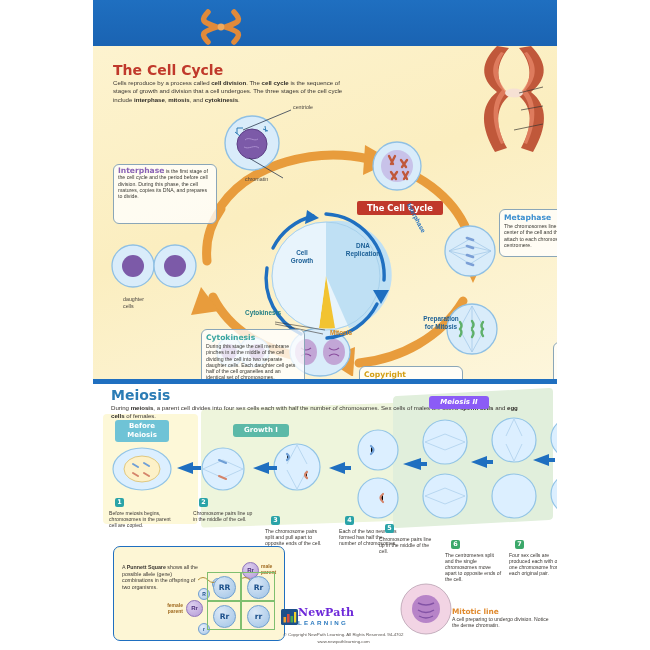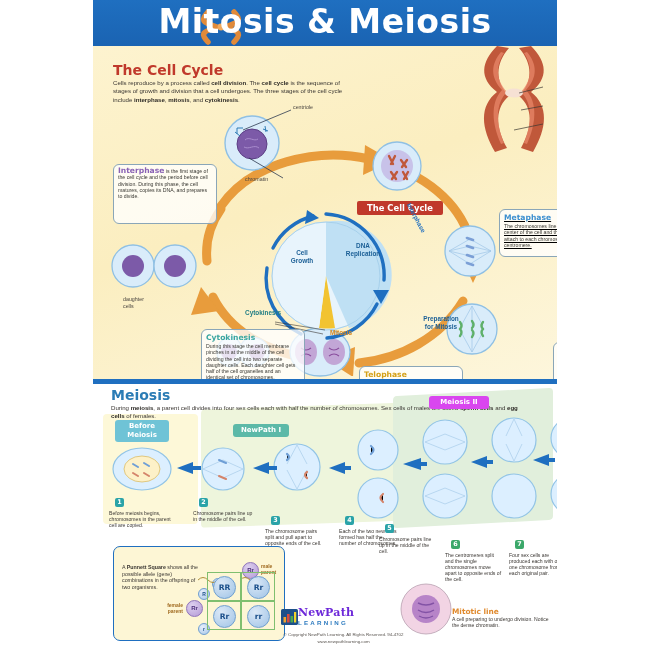--- a/index.html
+++ b/index.html
@@ -53,21 +53,21 @@
      text-align:center;line-height:14px;font-family:"DejaVu Sans",sans-serif;}
   .pie-lbl{position:absolute;font-size:6.4px;font-weight:bold;color:#1b5f96;text-align:center;line-height:8px;}
   .pie-lbl.o{color:#d98a1f;}
   .pie-lbl.t{color:#1f7d84;}
 
   
   .m-tag{position:absolute;border-radius:3px;color:#fff;font-size:7px;font-weight:bold;
      text-align:center;font-family:"DejaVu Sans",sans-serif;line-height:9px;padding:2px 0;}
   .m-tag.a{background:#6fc3d6;}
   .m-tag.b{background:#5cb9a8;}
-  .m-tag.c{background:#d946ef;}
+  .m-tag.c{background:#8b5cf6;font-style:italic;}
 
   .stepnum{position:absolute;width:9px;height:9px;border-radius:2px;background:#2aa3a8;
      color:#fff;font-size:6.4px;font-weight:bold;text-align:center;line-height:9px;
      font-family:"DejaVu Sans",sans-serif;}
   .stepnum.g{background:#3ba86a;}
   .steptx{position:absolute;font-size:5.1px;line-height:6px;color:#3a3632;}
 
   
   .punnett{position:absolute;left:113px;top:546px;width:172px;height:95px;
      background:#fdf6d5;border:1.4px solid #1f6fc0;border-radius:7px;box-sizing:border-box;}
@@ -111,21 +111,20 @@
   <div class="side-r"></div>
 
   <div class="banner">
     <svg class="banner-chr" viewBox="0 0 46 40">
       <g stroke="#e08a3a" stroke-width="5.5" fill="none" stroke-linecap="round">
         <path d="M10 5 C3 13 3 15 19 20 C3 25 3 27 10 35"></path>
         <path d="M36 5 C43 13 43 15 27 20 C43 25 43 27 36 35"></path>
       </g>
       <circle cx="23" cy="20" r="3.4" fill="#f0a95c"></circle>
     </svg>
-    <div class="banner-title">Mitosis &amp; Meiosis</div>
   </div>
 
   <div class="mitosis-panel">
 
     <svg style="position:absolute;right:-6px;top:-2px;width:92px;height:112px;" viewBox="0 0 92 112">
       <g fill="#c0583a">
         <path d="M26 2 C10 18 8 34 26 48 C8 62 10 84 24 108 L36 104 C24 82 24 64 38 52 C24 38 24 20 38 4 Z"></path>
         <path d="M60 2 C76 18 78 34 60 48 C78 62 76 84 62 108 L50 104 C62 82 62 64 48 52 C62 38 62 20 48 4 Z"></path>
       </g>
       <g fill="#e8876a" opacity=".75">
@@ -280,32 +279,32 @@
     </svg>
     <svg style="position:absolute;left:150px;top:110px;width:42px;height:24px;" viewBox="0 0 42 24">
       <path d="M40 22 L6 2" stroke="#2d3a50" stroke-width=".8" fill="none"></path>
     </svg>
 
     <div class="callout c-purple" style="left:20px;top:118px;width:104px;height:60px;">
       <span class="tx"><b style="font-size:7.6px;color:#8a62b5;font-family:'DejaVu Sans',sans-serif;">Interphase</b> is the first stage of the cell cycle and the period before cell division. During this phase, the cell matures, copies its DNA, and prepares to divide.</span>
     </div>
 
 
-    <div class="callout c-blue" style="left:406px;top:163px;width:104px;height:48px;text-decoration:underline;">
+    <div class="callout c-blue" style="left:406px;top:163px;width:104px;height:48px;">
       <span class="ttl">Metaphase</span>
       <span class="tx">The chromosomes line up along the center of the cell and the spindle fibers attach to each chromosome at the centromere.</span>
     </div>
 
     <div class="callout c-green" style="left:460px;top:296px;width:78px;height:48px;">
       
       
     </div>
 
     <div class="callout c-gold" style="left:266px;top:320px;width:104px;height:46px;">
-      <span class="ttl">Telophase</span>
+      <span class="ttl">Copyright</span>
 
     </div>
 
     <div class="callout c-teal" style="left:108px;top:283px;width:104px;height:62px;">
       <span class="ttl">Cytokinesis</span>
       <span class="tx">During this stage the cell membrane pinches in at the middle of the cell dividing the cell into two separate daughter cells. Each daughter cell gets half of the cell organelles and an identical set of chromosomes.</span>
     </div>
   </div>
 
   <div class="mito-sep"></div>
@@ -318,21 +317,21 @@
          background:#eef5dc;transform:skewY(-2deg);border-radius:4px;"></div>
     <div style="position:absolute;left:300px;top:8px;width:160px;height:132px;
          background:#e1efdc;transform:skewY(-3deg);border-radius:4px;"></div>
 
     <h2 class="sec blue" style="position:absolute;left:18px;top:3px;">Meiosis</h2>
     <div class="body-txt" style="position:absolute;left:18px;top:20px;width:420px;">
       During <b>meiosis</b>, a parent cell divides into four sex cells each with half the number of chromosomes. Sex cells of males are called <b>sperm cells</b> and <b>egg cells</b> of females.
     </div>
 
     <div class="m-tag a" style="left:22px;top:36px;width:54px;">Before<br>Meiosis</div>
-    <div class="m-tag b" style="left:140px;top:40px;width:56px;">NewPath I</div>
+    <div class="m-tag b" style="left:140px;top:40px;width:56px;">Growth I</div>
     <div class="m-tag c" style="left:336px;top:12px;width:60px;">Meiosis II</div>
 
     <svg style="position:absolute;left:18px;top:62px;width:62px;height:46px;" viewBox="0 0 62 46">
       <ellipse cx="31" cy="23" rx="29" ry="21" fill="#dcefff" stroke="#92c4e6" stroke-width="1.2"></ellipse>
       <ellipse cx="31" cy="23" rx="18" ry="13" fill="#fdf1c8" stroke="#d9bd6a" stroke-width=".8"></ellipse>
       <g stroke="#6f9fd6" stroke-width="2" stroke-linecap="round">
         <path d="M22 18 l5 3"></path>
           <path d="M33 17 l5 3"></path>
       </g>
       <g stroke="#d4846a" stroke-width="2" stroke-linecap="round">

